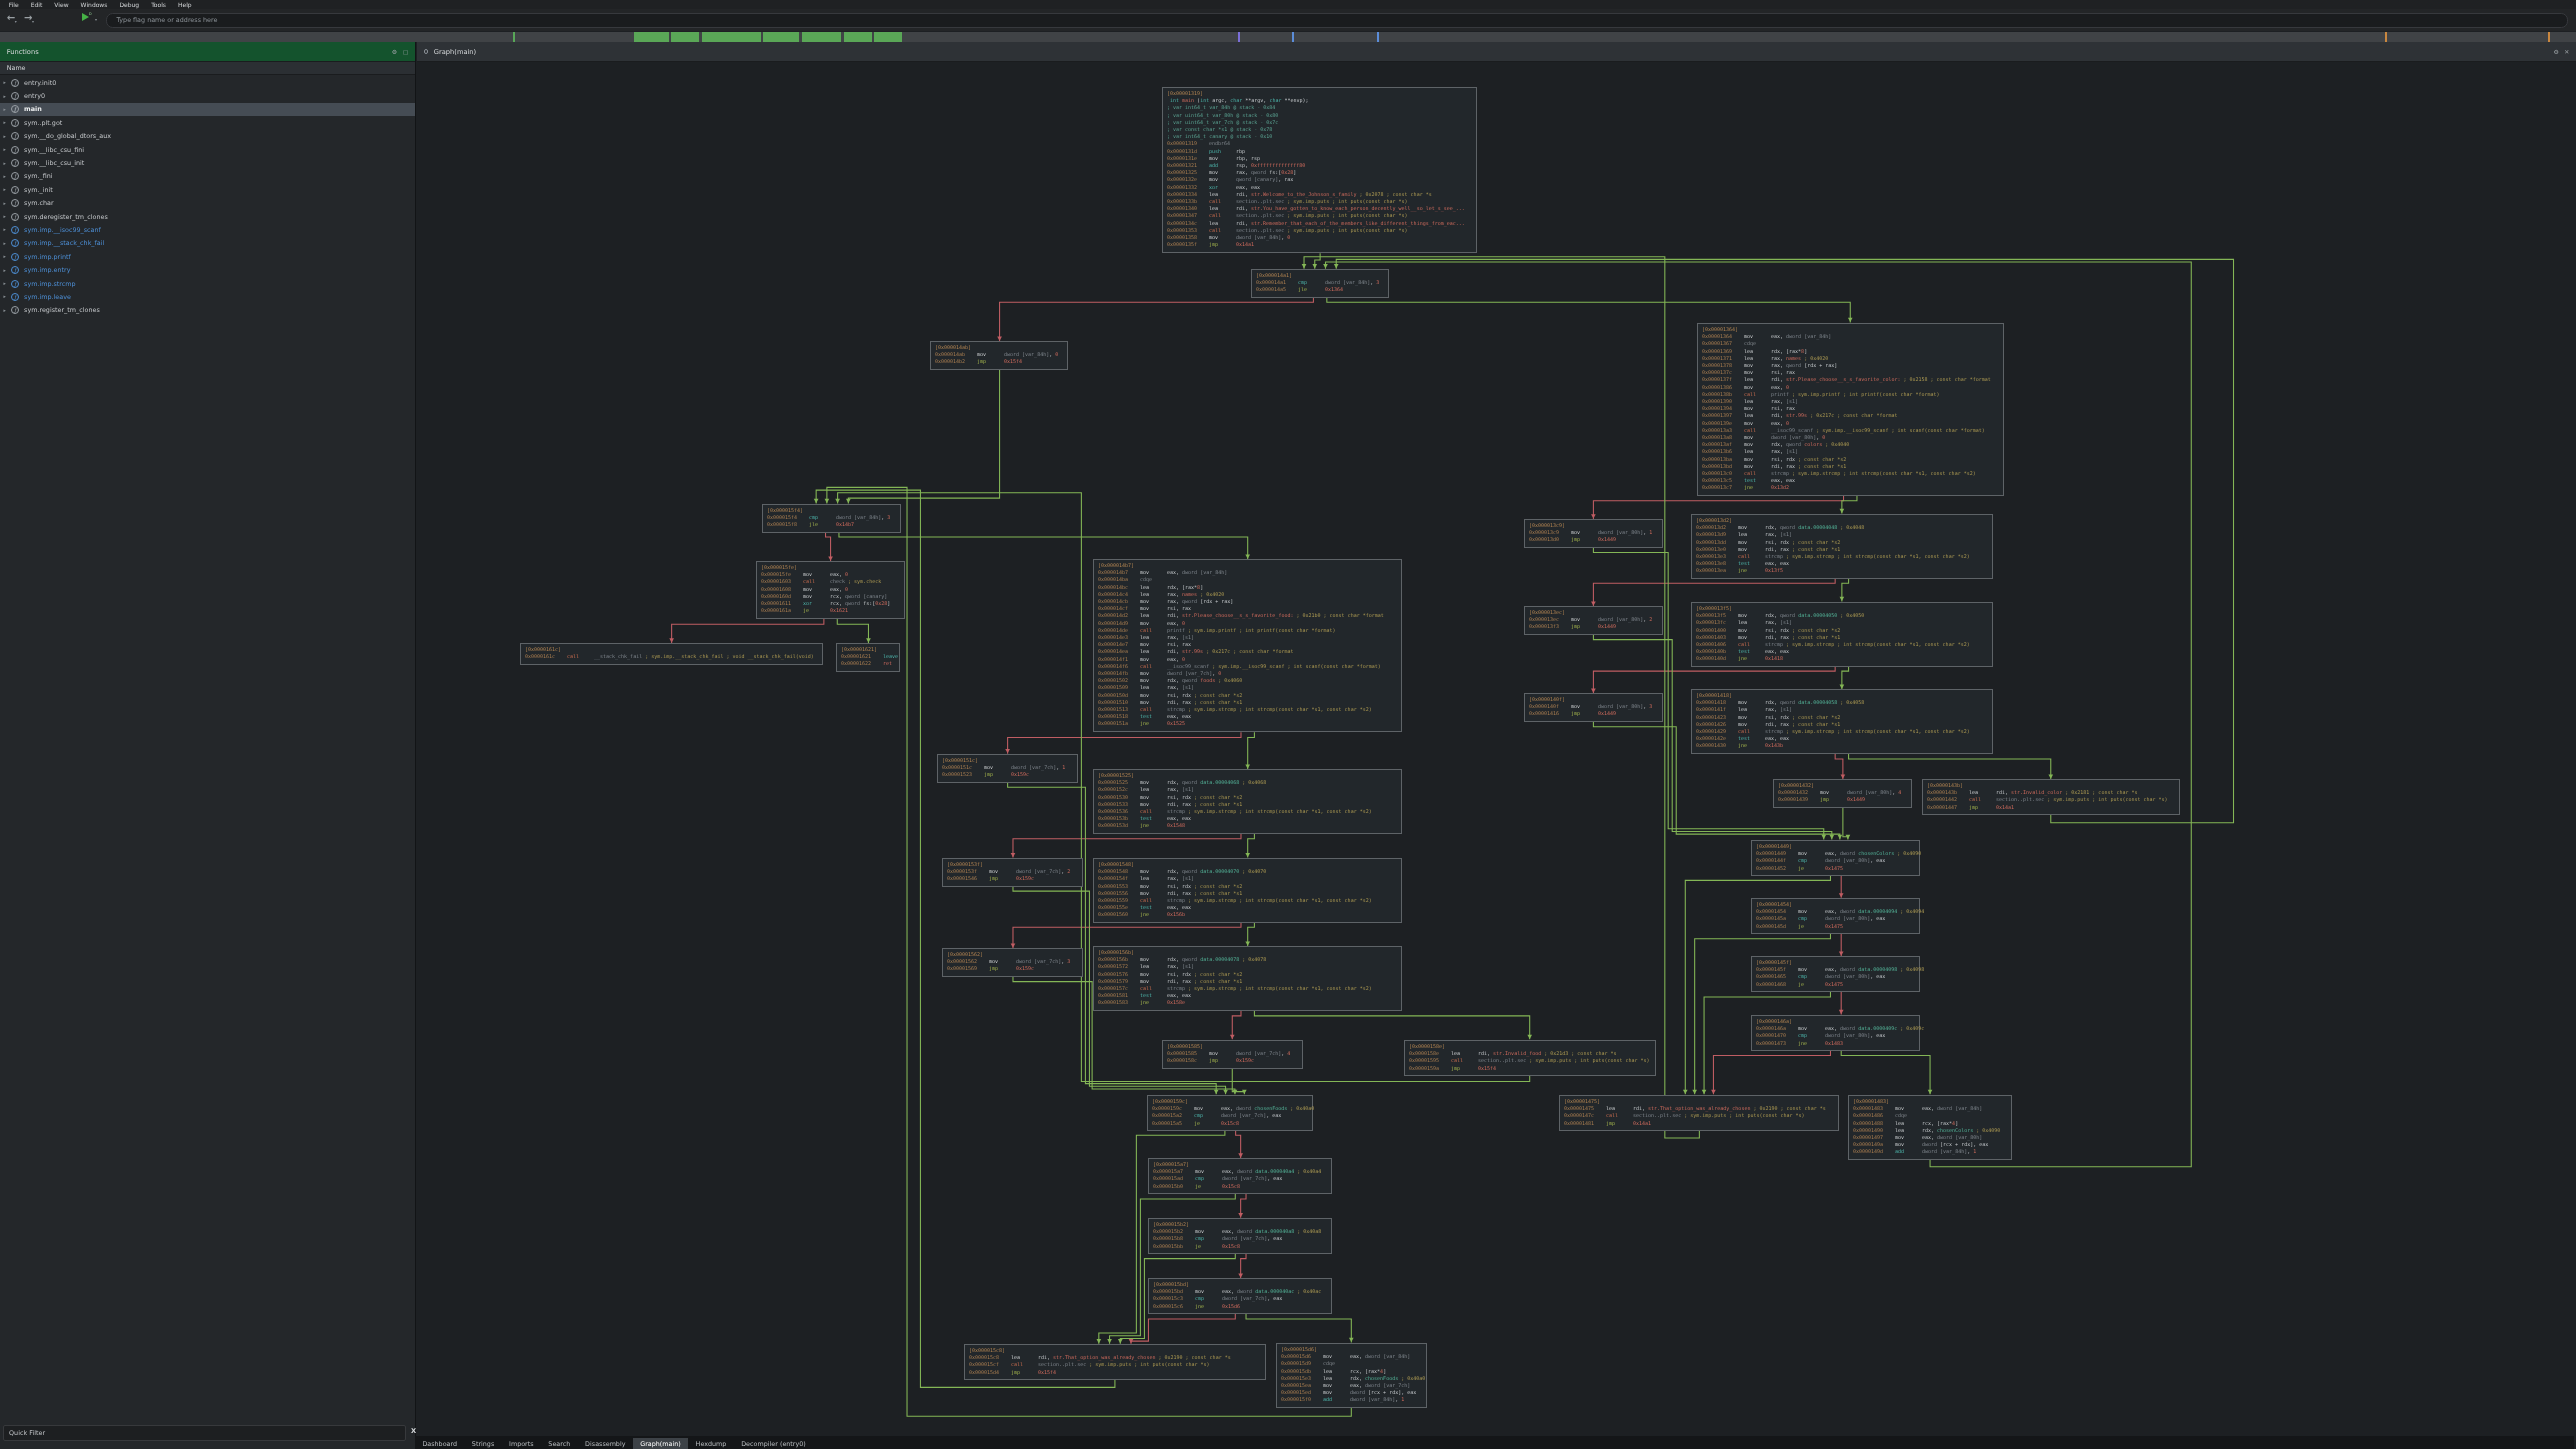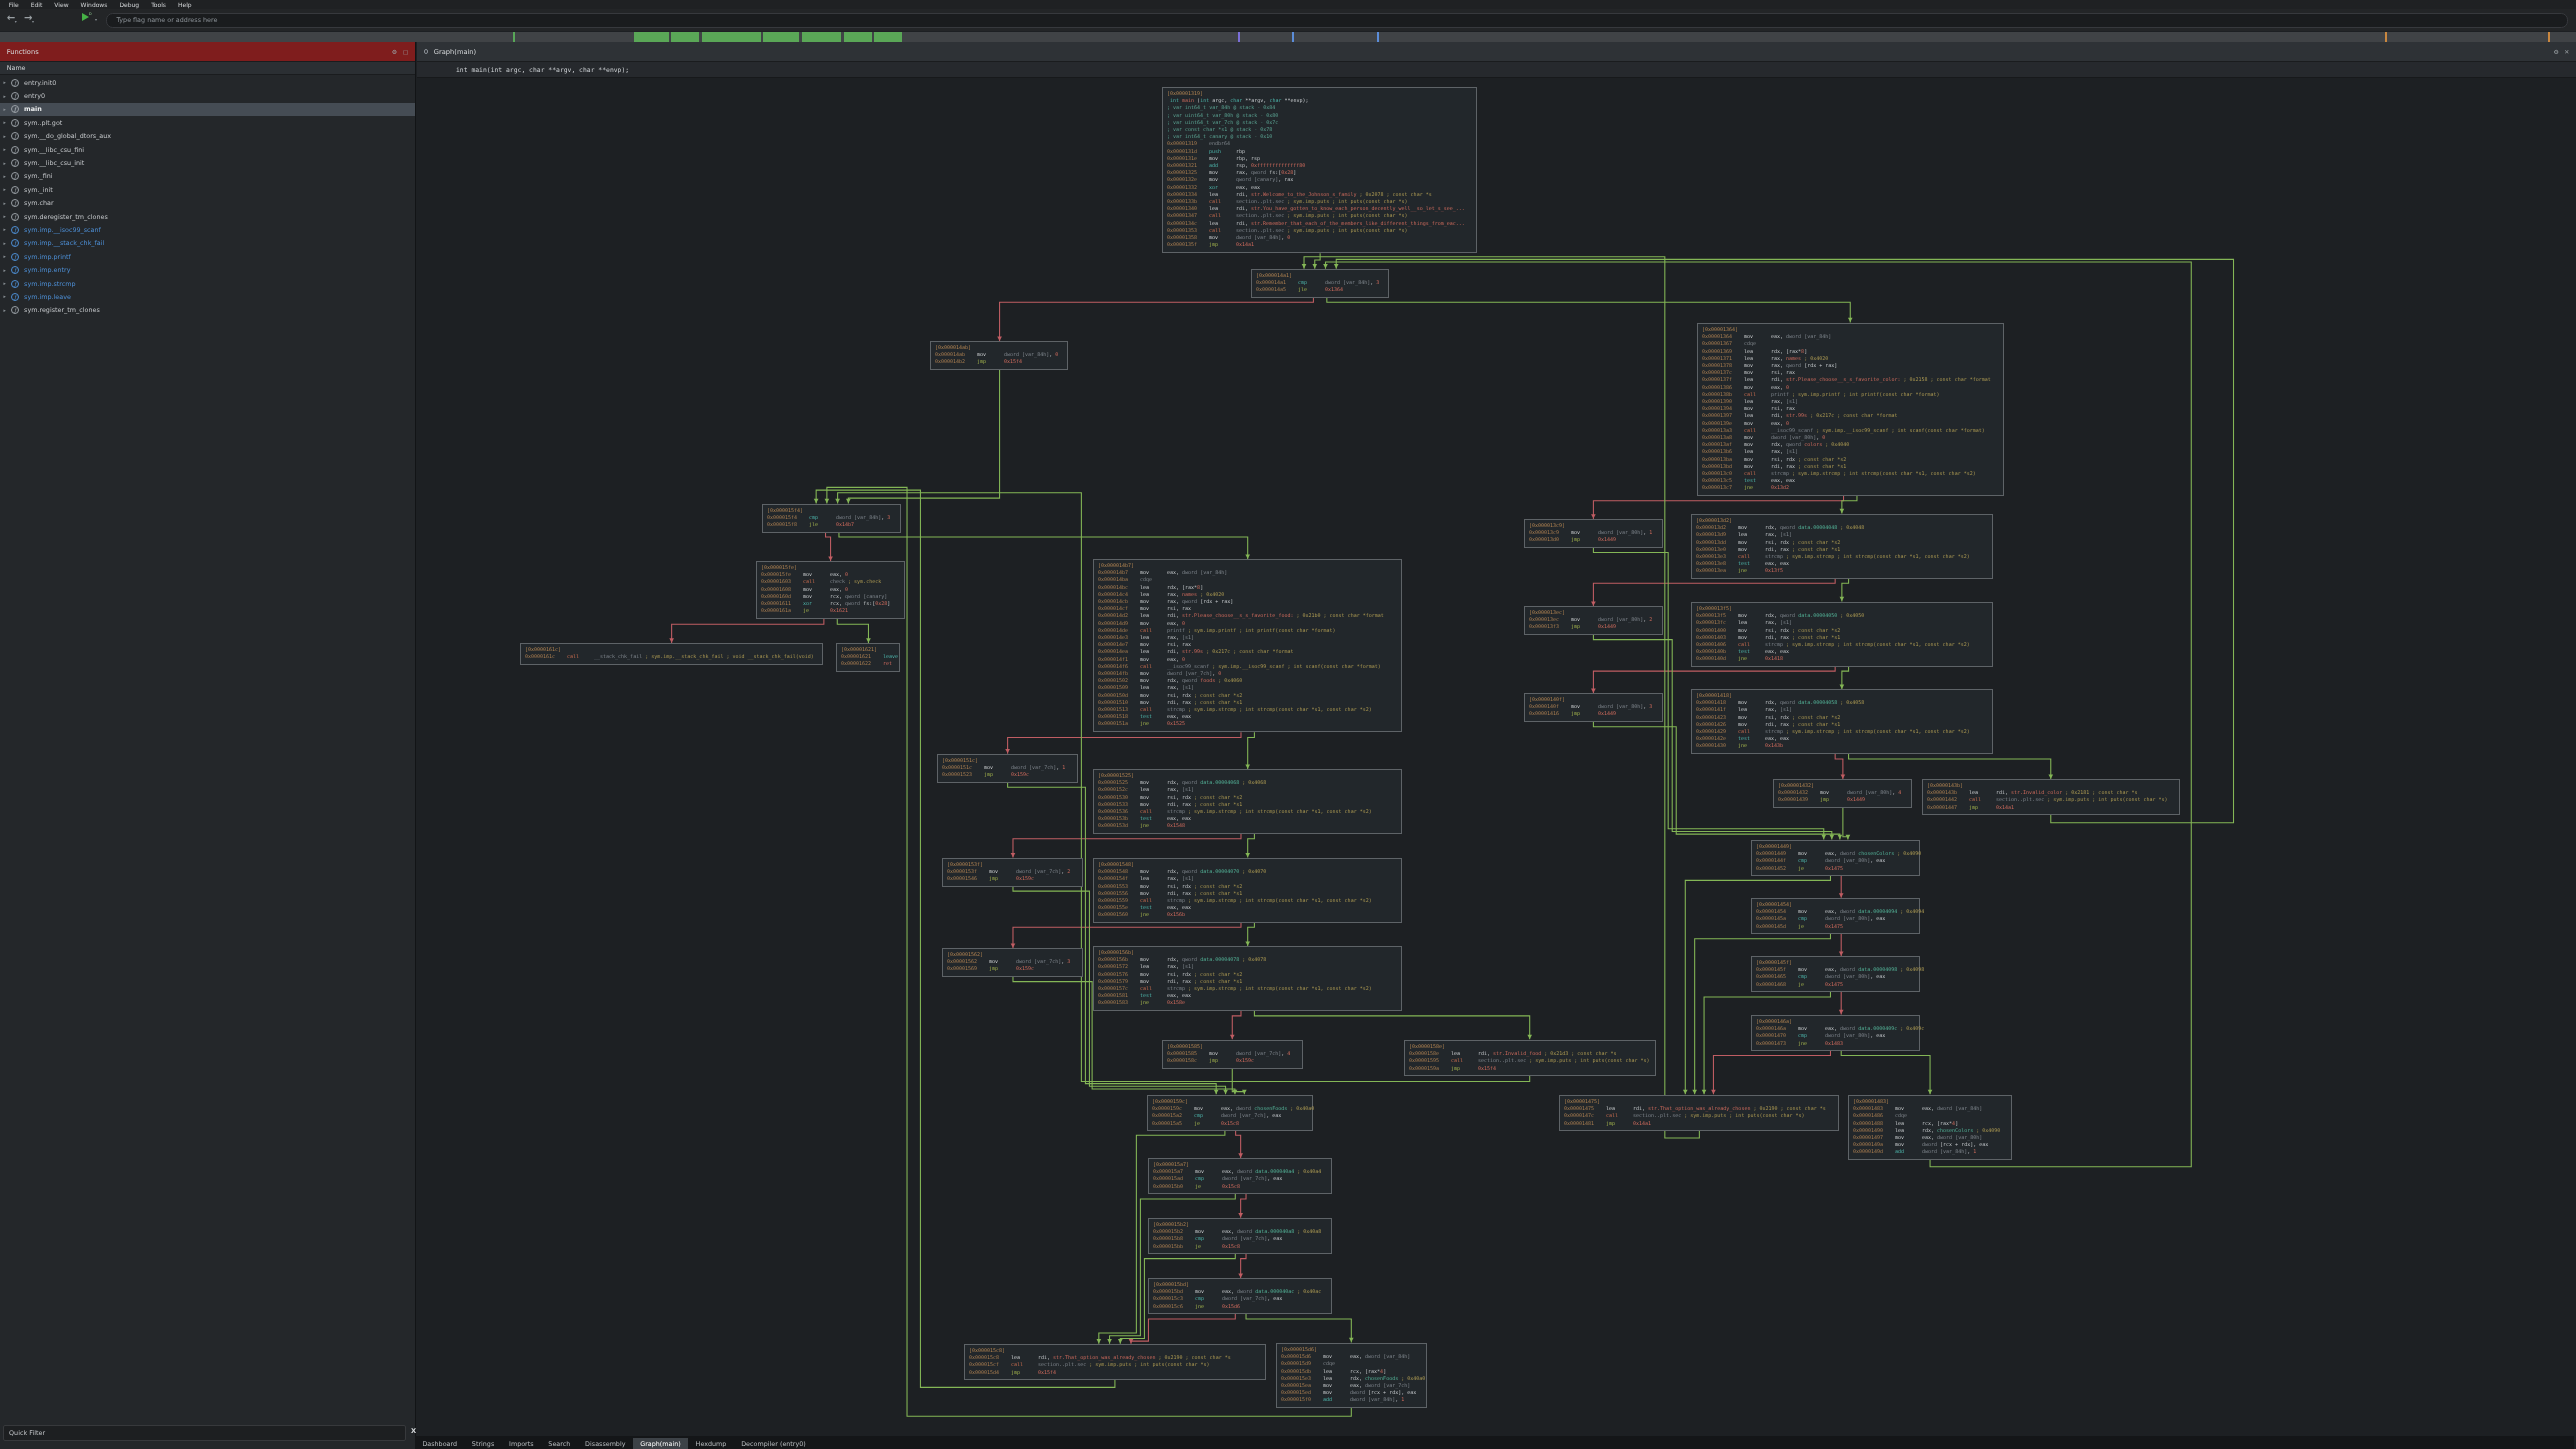--- a/index.html
+++ b/index.html
@@ -21,21 +21,21 @@
             border:0.7px solid #37393d; border-radius:6.7px; color:#c7cacd; font-size:6.4px; padding:0 9.4px;
             font-family:"DejaVu Sans","Liberation Sans",sans-serif; }
   .search::placeholder { color:#8b9197; }
   .seekbar { position:absolute; left:0; top:32px; width:2576px; height:10px; background:#404346; }
   .seg { position:absolute; top:0; height:100%; background:#5aa757; }
   .tick { position:absolute; top:0; height:100%; width:2px; }
 
   
   .left-dock { position:absolute; left:0; top:42px; width:416px; height:1407px; background:#24272a;
                border-right:1.3px solid #121416; }
-  .dock-title { height:20px; background:#7f1d1d; border-bottom:0.7px solid #1a1c1e; display:flex;
+  .dock-title { height:20px; background:#14532d; border-bottom:0.7px solid #1a1c1e; display:flex;
                 align-items:center; padding:0 6.7px; font-size:6.7px; color:#d6d9db; }
   .dock-title .sp { flex:1; }
   .mini-ic { font-size:6px; color:#9aa0a4; margin-left:5.4px; }
   .col-header { height:13.4px; background:#2b2f33; border-bottom:0.7px solid #1a1c1e; display:flex;
                 align-items:center; padding:0 6.7px; font-size:6.4px; color:#cfd2d5; }
   .fn-list { position:absolute; top:34px; left:0; right:0; }
   .fn-row { height:13.4px; display:flex; align-items:center; font-size:6.4px; color:#c3c6c9; }
   .fn-row.sel { background:#454c54; color:#eceeef; font-weight:bold; }
   .tri { width:9.4px; text-align:center; font-size:4.7px; color:#8a9096; }
   .fn-ic { width:8px; height:8px; border:0.7px solid #9aa0a6; border-radius:50%; font-size:5.4px;
@@ -232,21 +232,20 @@
 </div>
 
 <div class="graph-dock">
   <div class="dock-title graph-title">
     <span class="gt-dot"></span>
     <span>Graph(main)</span>
     <span class="sp"></span>
     <span class="mini-ic">⚙</span>
     <span class="mini-ic">✕</span>
   </div>
-  <div class="signature">int main(int argc, char **argv, char **envp);</div>
   <div class="graph-area" id="graph-area">
     <svg id="edges" width="2159" height="1356" viewBox="0 0 3218 2022">
         <polyline points="1346,260 1346,270 1338,270 1338,283" fill="none" stroke="#84b656" stroke-width="1.6"></polyline>
         <polygon points="1334.5,276 1341.5,276 1338,282.5" fill="#84b656"></polygon>
         <polyline points="1336,325 1336,333 868,333 868,391" fill="none" stroke="#c05d63" stroke-width="1.6"></polyline>
         <polygon points="864.5,384 871.5,384 868,390.5" fill="#c05d63"></polygon>
         <polyline points="1356,325 1356,333 2136.5,333 2136.5,363" fill="none" stroke="#84b656" stroke-width="1.6"></polyline>
         <polygon points="2133,356 2140,356 2136.5,362.5" fill="#84b656"></polygon>
         <polyline points="2126.5,621 2126.5,629 1753.5,629 1753.5,656" fill="none" stroke="#c05d63" stroke-width="1.6"></polyline>
         <polygon points="1750,649 1757,649 1753.5,655.5" fill="#c05d63"></polygon>

